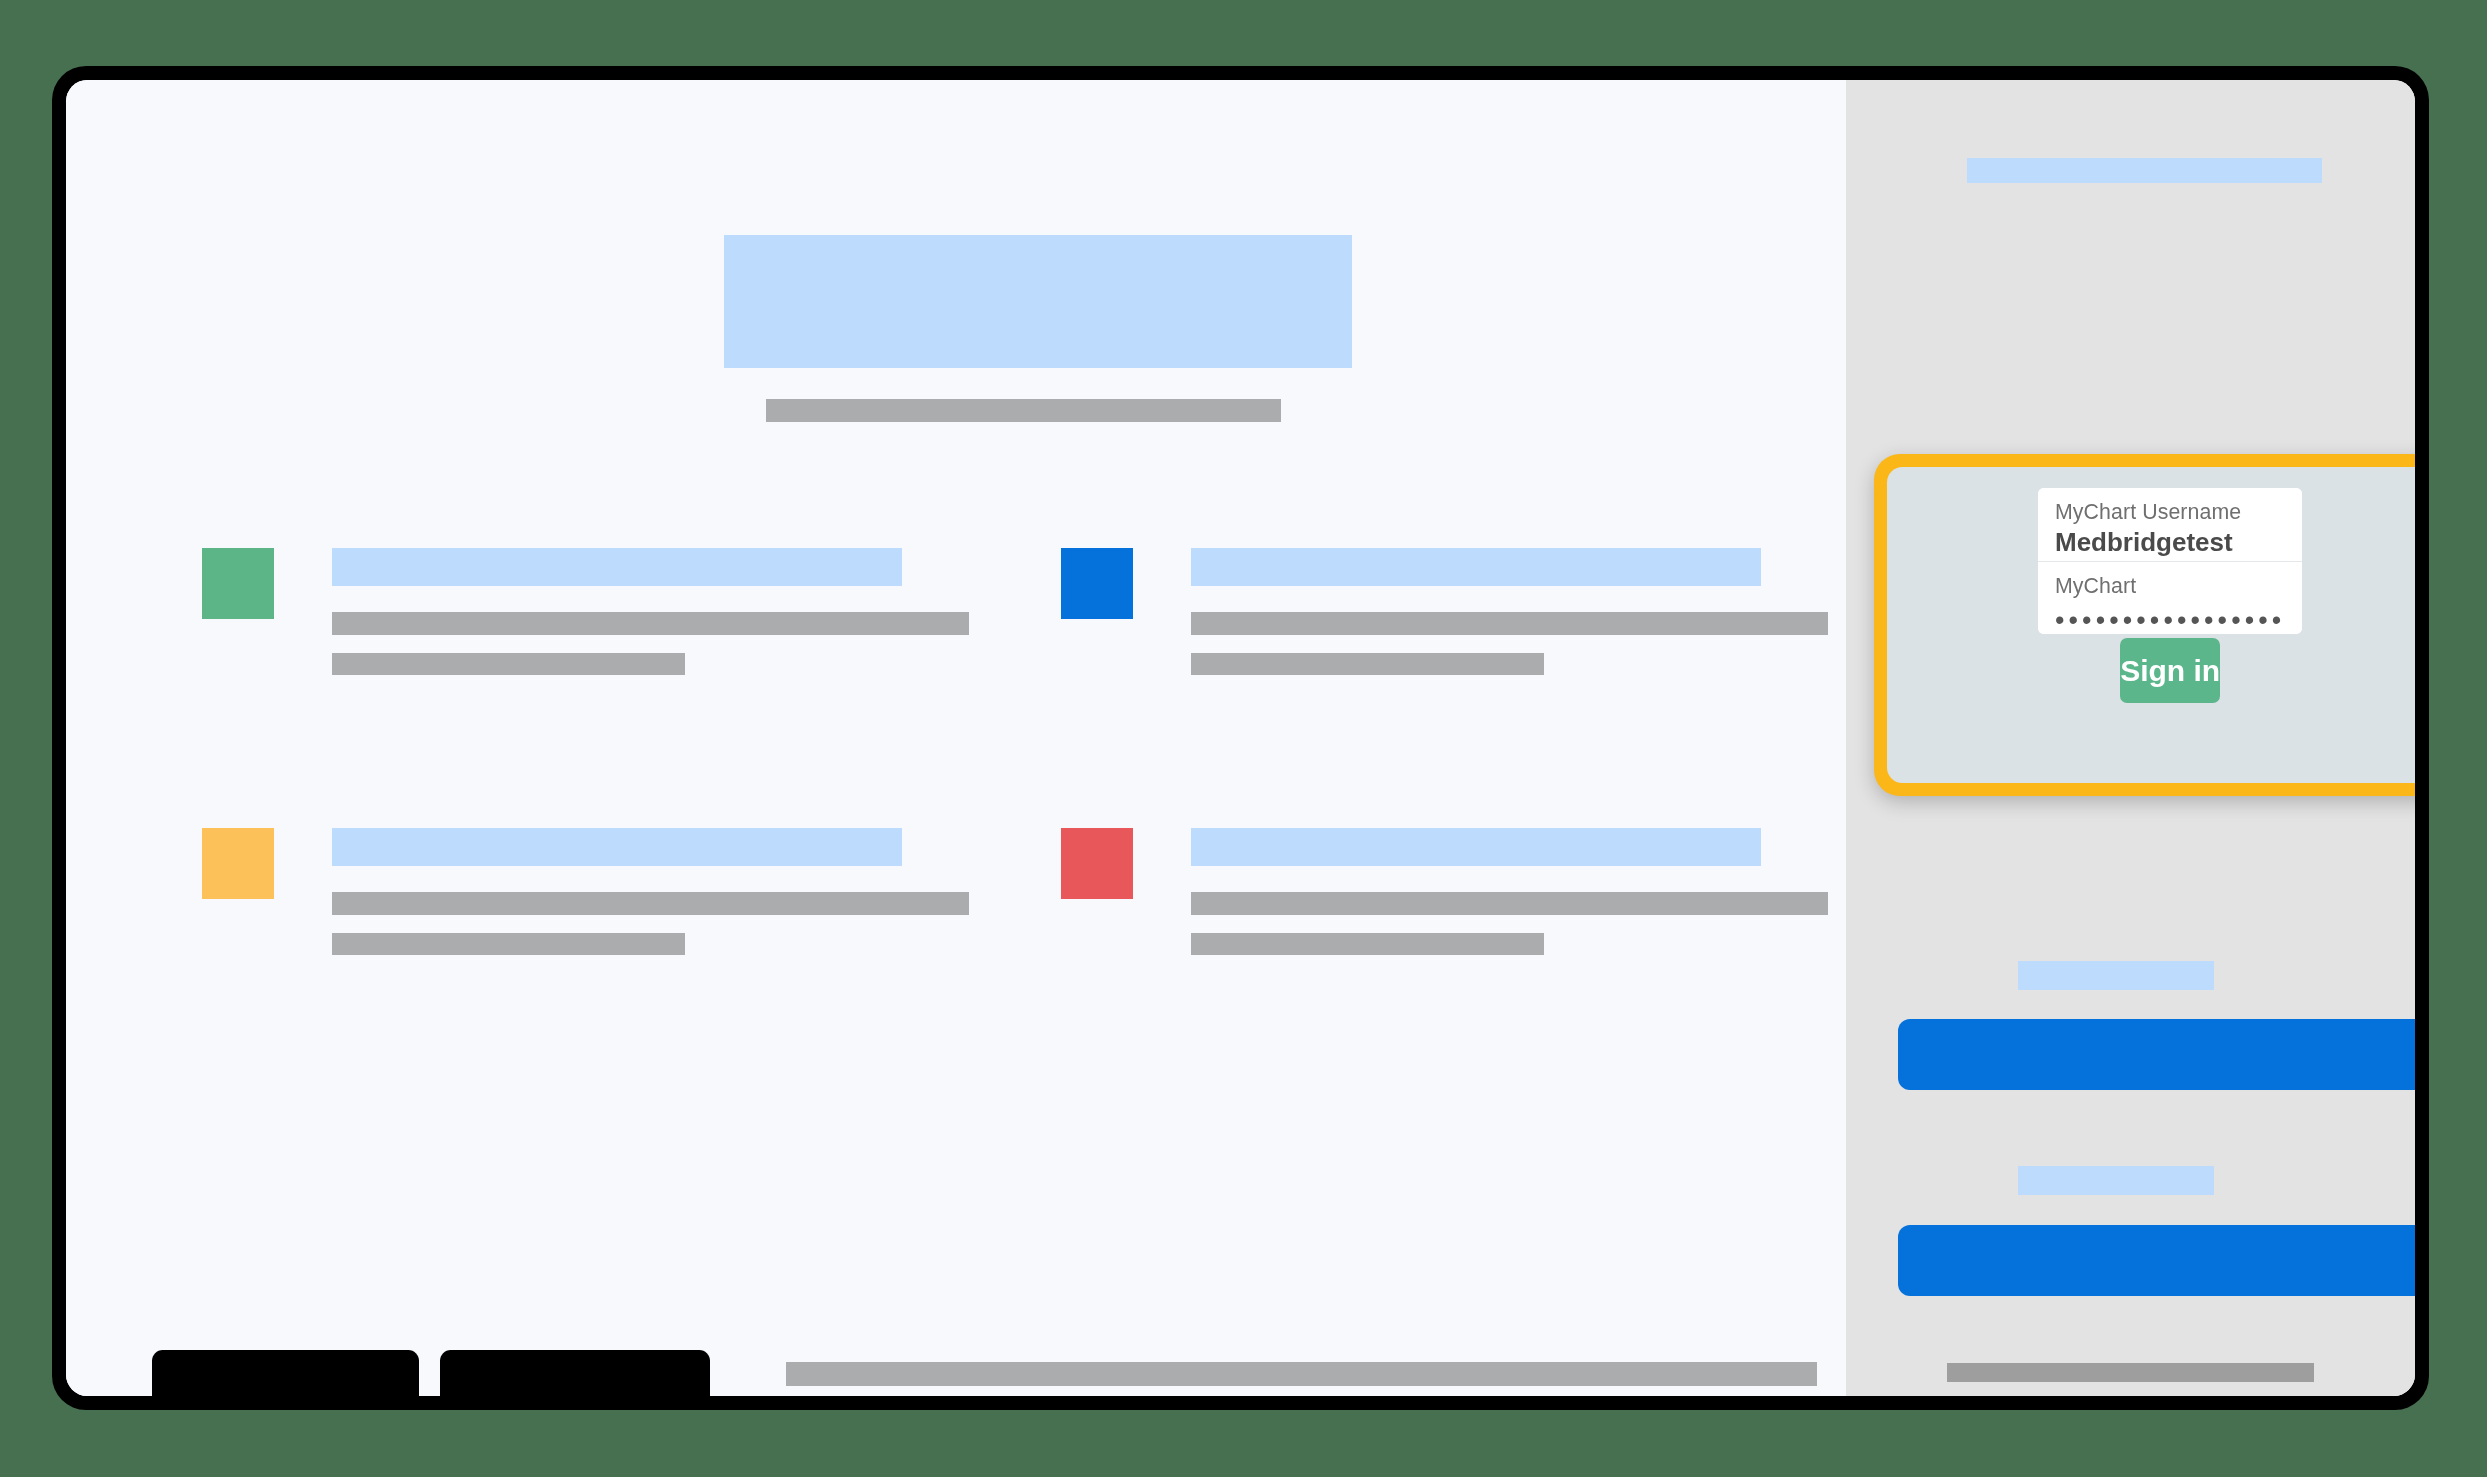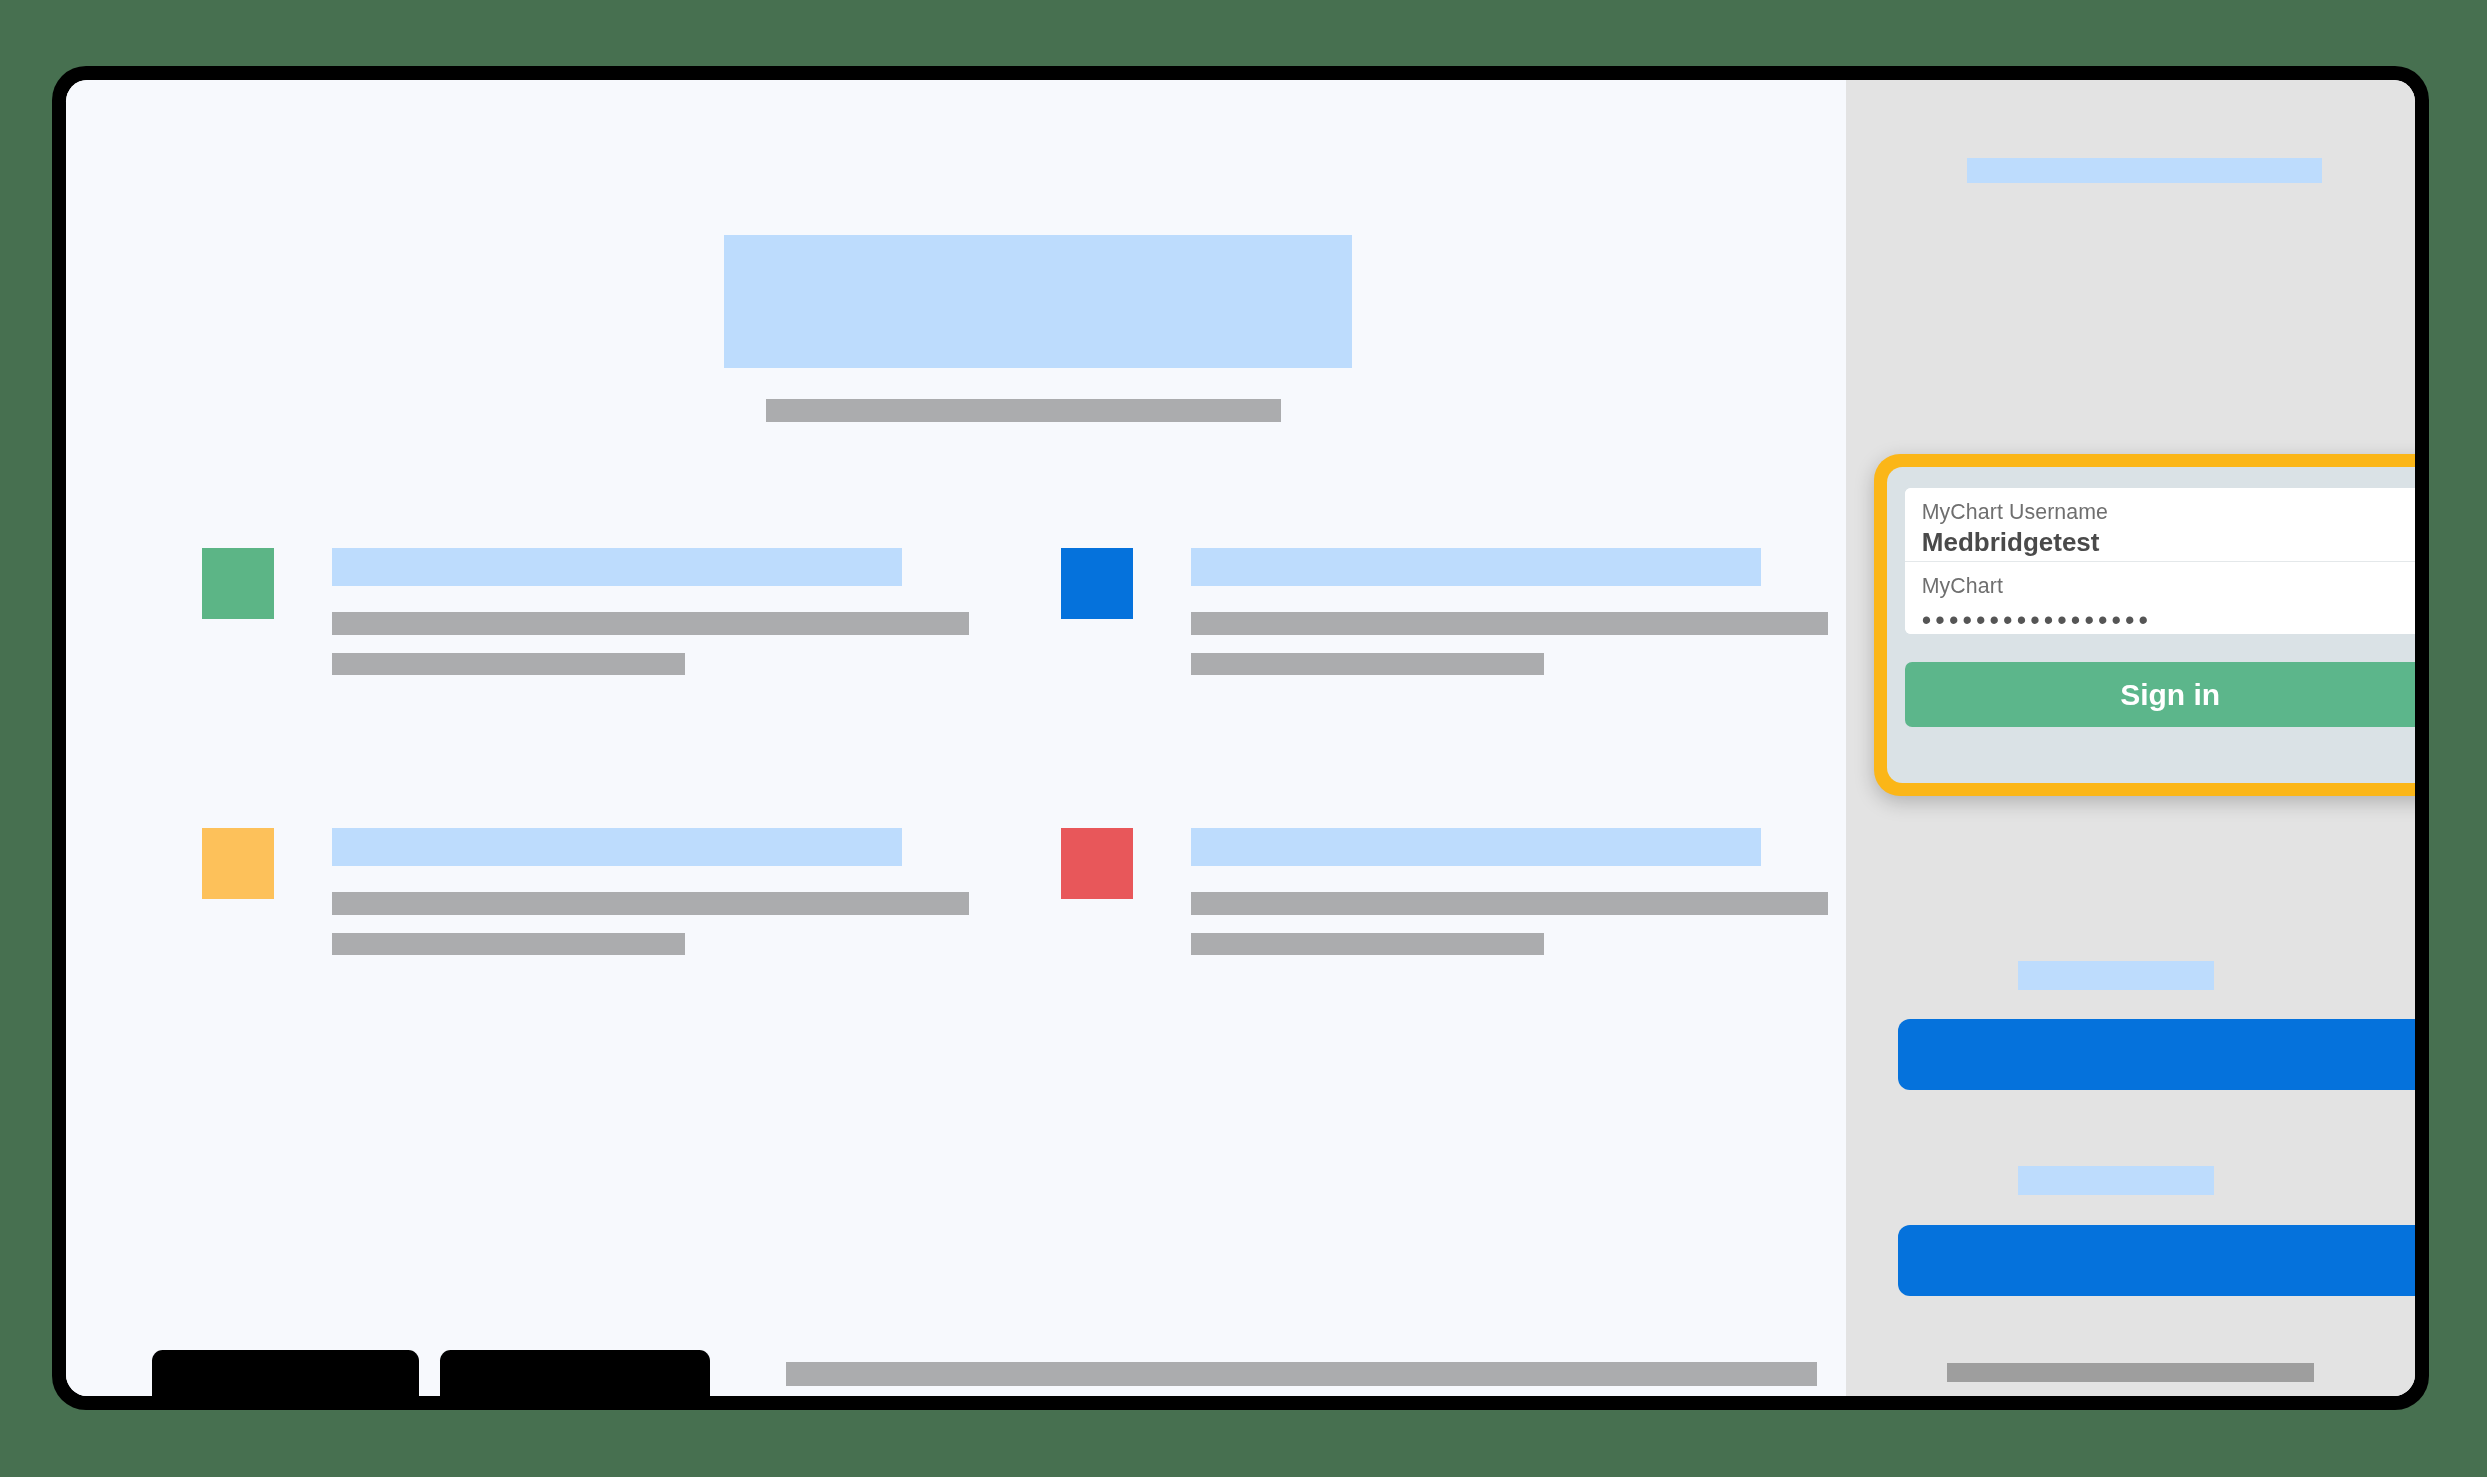--- a/index.html
+++ b/index.html
@@ -142,20 +142,21 @@
   }
   #login-card {
     width: 100%;
     height: 100%;
     background: #DAE2E6;
     border-radius: 15.4px;
     box-sizing: border-box;
     padding: 21.3px 18px 18px 18px;
     display: flex;
     flex-direction: column;
+    align-items: center;
   }
   .field-group {
     background: #FFFFFF;
     border-radius: 6px;
     overflow: hidden;
   }
   .field {
     background: #FFFFFF;
     padding: 13px 16.6px 12px 16.6px;
     box-sizing: border-box;
@@ -178,21 +179,21 @@
     line-height: 1.05;
   }
   .field-value.mask {
     font-size: 27px;
     letter-spacing: 4.1px;
     font-weight: normal;
     color: #555555;
     margin-top: 8.3px;
   }
   #signin-button {
-    margin-top: 28px;
+    margin-top: 4px;
     height: 65px;
     background: #5CB68B;
     border: none;
     border-radius: 7.1px;
     color: #FFFFFF;
     font-size: 30px;
     font-weight: bold;
     font-family: "Liberation Sans", sans-serif;
     cursor: pointer;
     display: flex;

